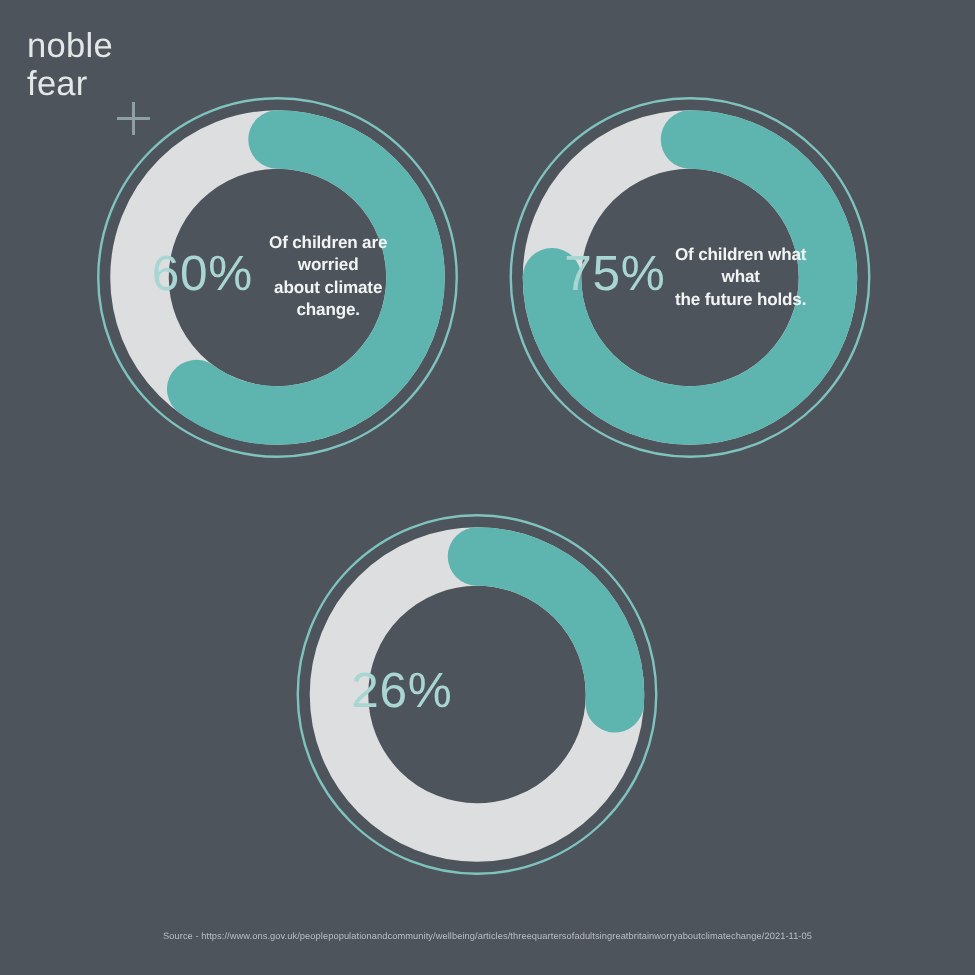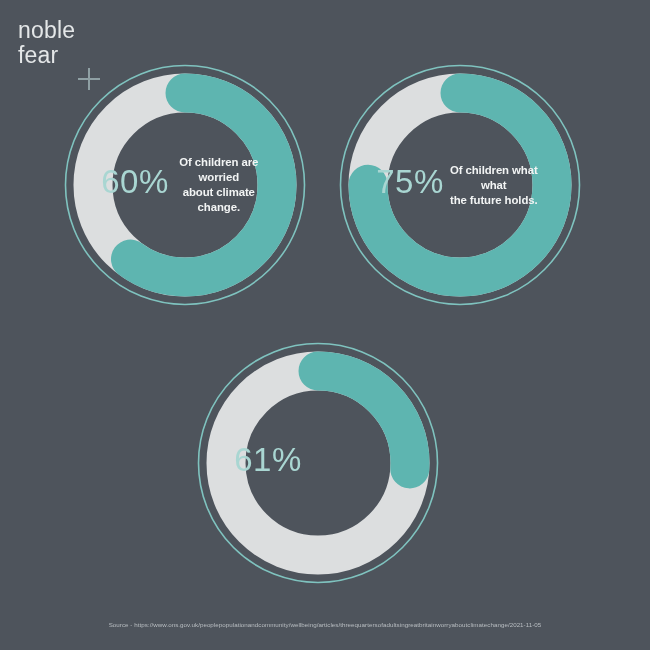--- a/index.html
+++ b/index.html
@@ -152,20 +152,20 @@
   </div>
 
   <div class="donut" id="donut-2" style="left:191px; top:336px; width:254px; height:254px;">
     <svg viewBox="0 0 254 254" width="254" height="254">
       <circle cx="127" cy="127" r="119.5" fill="none" stroke="#7FC3BF" stroke-width="1.6"></circle>
       <circle class="track" cx="127" cy="127" r="92" fill="none" stroke="#DCDEDF" stroke-width="39"></circle>
       <circle class="value-arc" cx="127" cy="127" r="92" fill="none" stroke="#5EB5B0" stroke-width="39" stroke-linecap="round" transform="rotate(-90 127 127)" stroke-dasharray="150.2937925477357 578.0530482605219"></circle>
     </svg>
     <div class="donut-center">
       <div class="donut-inner">
-        <div class="pct">61%</div>
+        <div class="pct">26%</div>
       </div>
     </div>
   </div>
 
   <div class="source">Source - https://www.ons.gov.uk/peoplepopulationandcommunity/wellbeing/articles/threequartersofadultsingreatbritainworryaboutclimatechange/2021-11-05</div>
 
 </div>
 
 </body></html>

